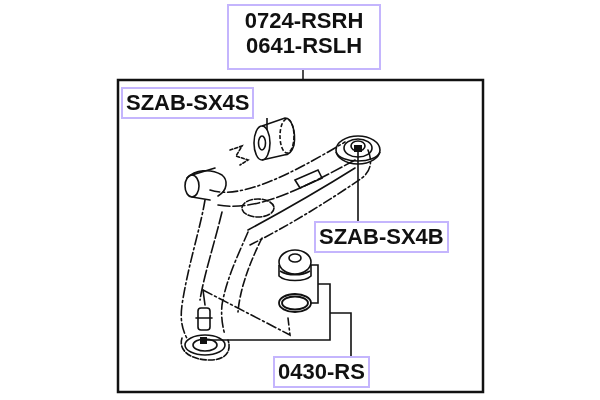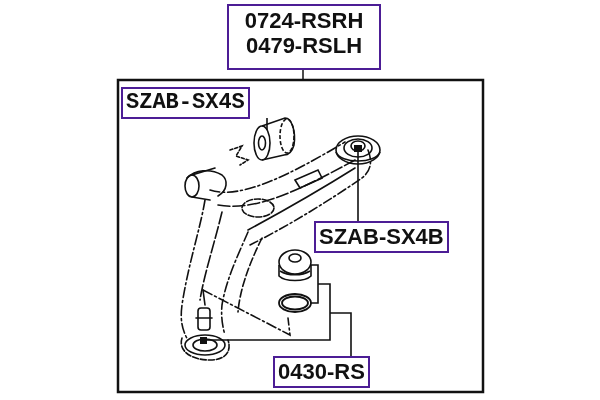--- a/index.html
+++ b/index.html
@@ -1,18 +1,18 @@
 <!DOCTYPE html>
 <html><head>
 <meta charset="utf-8">
 <style>
   html, body { margin: 0; padding: 0; background: #ffffff; }
   .canvas { position: relative; width: 600px; height: 400px; background: #ffffff; overflow: hidden; font-family: "Liberation Sans", sans-serif; }
   svg.drawing { position: absolute; left: 0; top: 0; }
-  .label { position: absolute; box-sizing: border-box; border: 2px solid #4c1d95; background: #fff; color: #111; font-family: "Liberation Sans", sans-serif; font-weight: bold; font-size: 22px; line-height: 24px; padding: 0 3px; white-space: nowrap; letter-spacing: 0px; }
+  .label { position: absolute; box-sizing: border-box; border: 2px solid #c4b5fd; background: #fff; color: #111; font-family: "Liberation Sans", sans-serif; font-weight: bold; font-size: 22px; line-height: 24px; padding: 0 3px; white-space: nowrap; letter-spacing: 0px; }
   .label.stack { text-align: center; line-height: 25px; padding: 2px 4px; }
   .label span { display: block; }
 </style>
 </head>
 <body>
 
 <div class="canvas">
 
   <svg class="drawing" width="600" height="400" viewBox="0 0 600 400">
 
@@ -89,24 +89,24 @@
       <line x1="358" y1="152" x2="358" y2="222"></line>
 
       <polyline points="311,265 318,265 318,303 311,303"></polyline>
       <polyline points="318,284 330,284 330,340 207,340"></polyline>
       <polyline points="330,313 351,313 351,357"></polyline>
     </g>
   </svg>
 
   <div class="label stack" style="left:227px; top:4px; width:154px; height:66px;">
     <span>0724-RSRH</span>
-    <span>0479-RSLH</span>
+    <span>0641-RSLH</span>
   </div>
 
-  <div class="label" style="left:121px; top:87px; height:32px; padding-top:2px;font-family:Liberation Mono, monospace;">
+  <div class="label" style="left:121px; top:87px; height:32px; padding-top:2px;">
     <span>SZAB-SX4S</span>
   </div>
 
   <div class="label" style="left:314px; top:221px; height:32px; padding-top:2px;">
     <span>SZAB-SX4B</span>
   </div>
 
   <div class="label" style="left:273px; top:356px; height:32px; padding-top:2px;">
     <span>0430-RS</span>
   </div>

